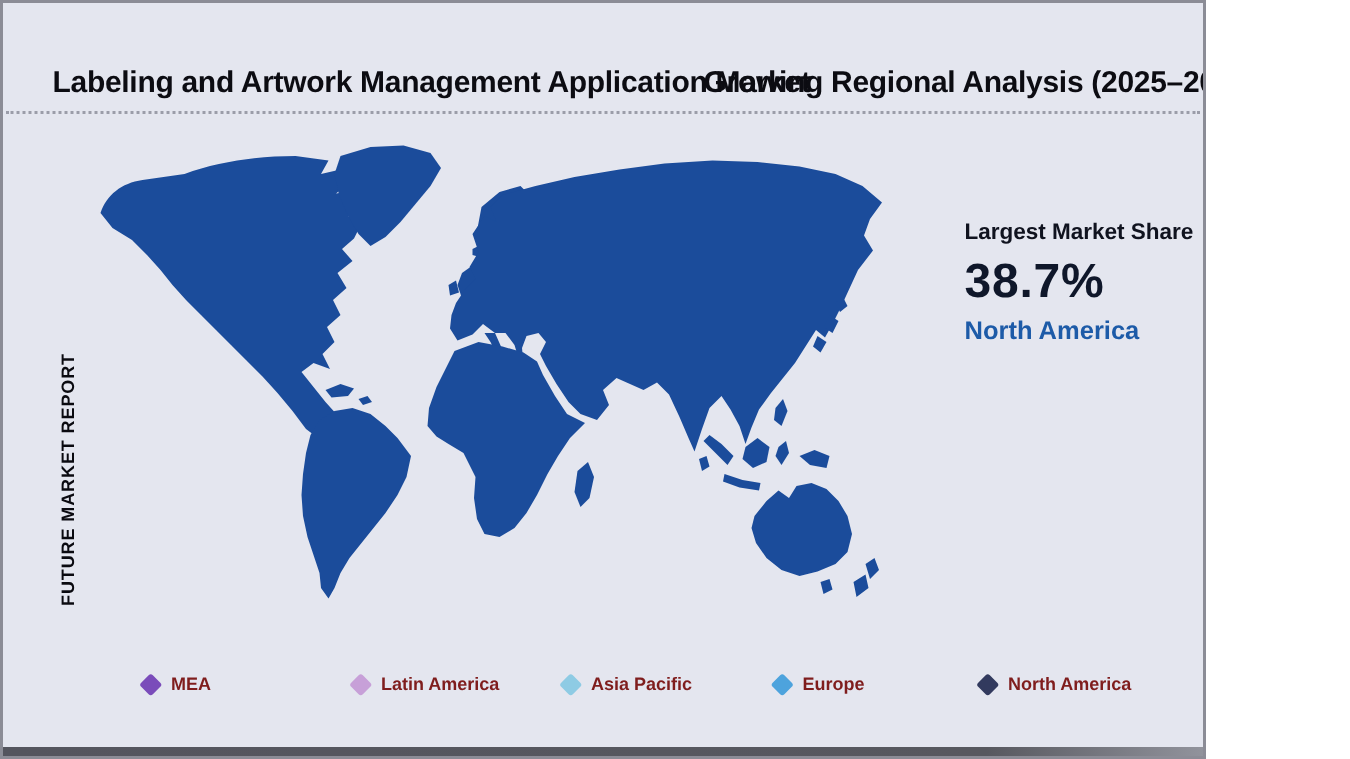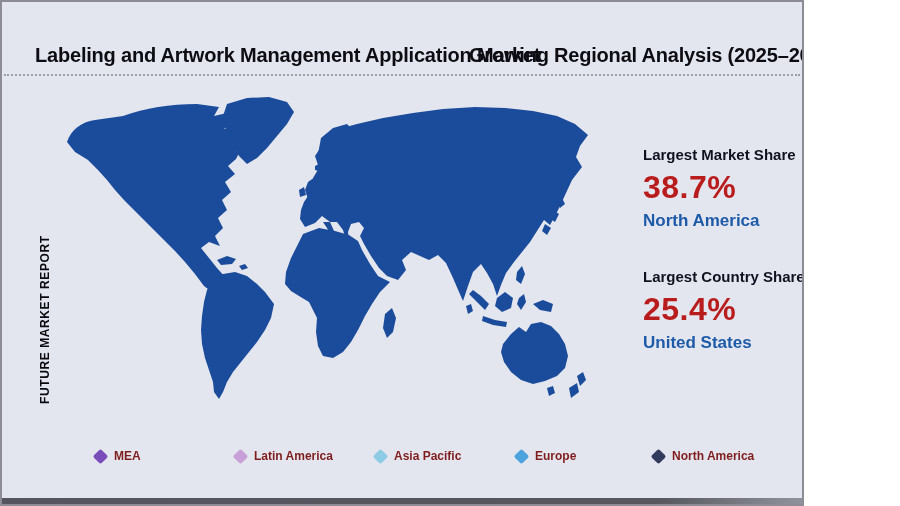--- a/index.html
+++ b/index.html
@@ -29,21 +29,21 @@
   .watermark {
     position:absolute; left:-36px; top:314px; width:160px; height:16px;
     transform:rotate(-90deg);
     text-align:center; font-size:12px; font-weight:700;
     letter-spacing:0.6px; color:#0a0a10; white-space:nowrap;
   }
   .map-wrap { position:absolute; left:63px; top:92px; width:545px; height:333px; }
   .map-wrap svg { width:100%; height:100%; display:block; }
   .stat { position:absolute; left:641px; white-space:nowrap; }
   .stat-label { font-size:15px; font-weight:700; color:#10131f; }
-  .stat-value { font-size:32px; font-weight:700; color:#b91c1c; margin-top:6px; letter-spacing:0.5px; }
+  .stat-value { font-size:32px; font-weight:700; color:#0f172a; margin-top:6px; letter-spacing:0.5px; }
   .stat-region { font-size:17px; font-weight:700; color:#1d5ba8; margin-top:5px; }
   .stat-1 { top:144px; }
   .stat-2 { top:266px; }
   .legend { position:absolute; left:0; top:447px; width:900px; height:18px; }
   .legend-item { position:absolute; top:0; display:flex; align-items:center; gap:8px; }
   .legend-item .diamond {
     width:11px; height:11px; border-radius:2px;
     transform:rotate(45deg); flex:0 0 auto;
   }
   .legend-item .lbl { font-size:12px; font-weight:700; color:#7f1d1d; white-space:nowrap; }
@@ -105,25 +105,20 @@
       </g>
     </svg>
   </div>
 
   <div class="stat stat-1">
     <div class="stat-label">Largest Market Share</div>
     <div class="stat-value">38.7%</div>
     <div class="stat-region">North America</div>
   </div>
 
-  <div class="stat stat-2">
-    <div class="stat-label">Largest Country Share</div>
-    <div class="stat-value">25.4%</div>
-    <div class="stat-region">United States</div>
-  </div>
 
   <div class="legend">
     <div class="legend-item li-0">
       <span class="diamond" style="background: rgb(122, 76, 186);"></span>
       <span class="lbl">MEA</span>
     </div>
     <div class="legend-item li-1">
       <span class="diamond" style="background: rgb(199, 160, 216);"></span>
       <span class="lbl">Latin America</span>
     </div>

